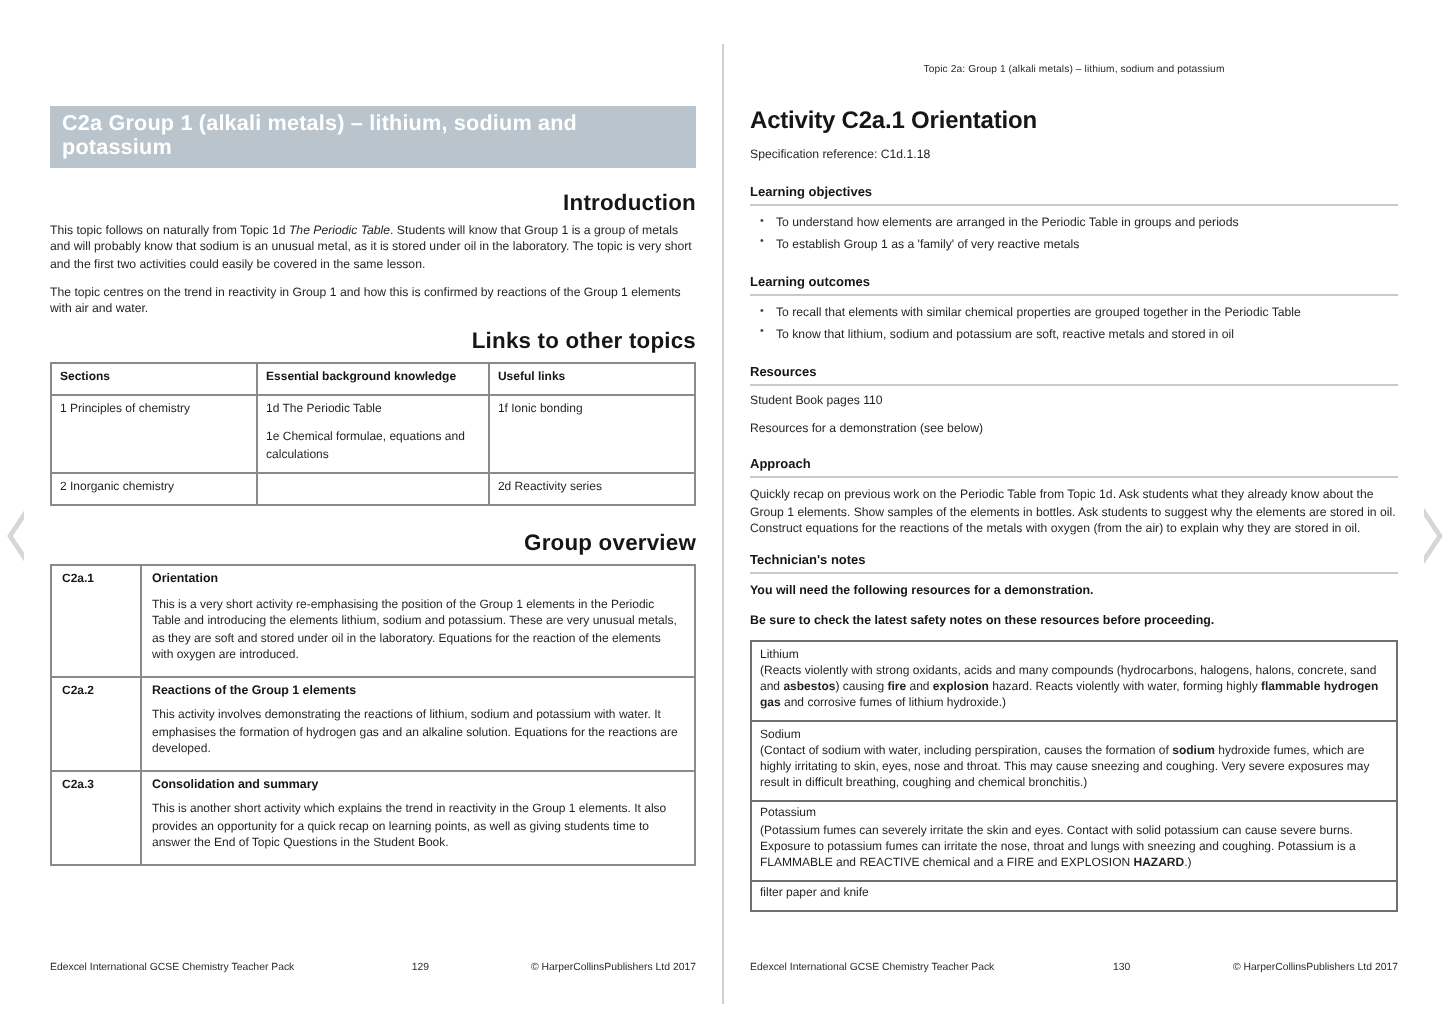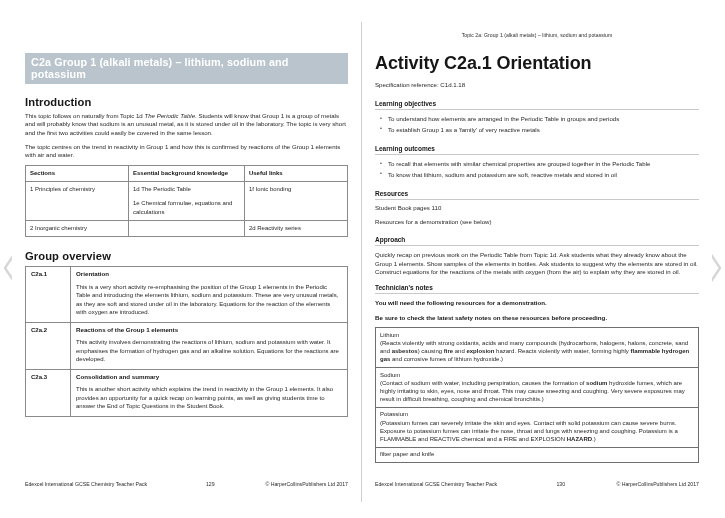--- a/index.html
+++ b/index.html
@@ -68,26 +68,27 @@
     font-size: 10.8px;
     font-weight: bold;
     padding: 3px 6px 4px 6px;
     letter-spacing: .1px;
     margin: 0 0 12px 0;
     line-height: 12px;
   }
   h2.sec {
     font-size: 11.2px;
     font-weight: bold;
-    margin: 0 0 4px 0;
+    margin: 0 0 4px 16px;
     letter-spacing: .1px;
     color: #161616;
+    text-align: right;
   }
   h1.activity {
-    font-size: 18px;
+    font-size: 12px;
     font-weight: bold;
     margin: 0 0 7px 0;
     letter-spacing: -.1px;
     color: #161616;
   }
   p.body {
     font-size: 6.1px;
     line-height: 8.3px;
     margin: 0 0 6px 0;
     text-align: left;
@@ -244,20 +245,21 @@
       <div class="blank-head"></div>
 
       <div class="banner">C2a Group 1 (alkali metals) – lithium, sodium and potassium</div>
 
       <h2 class="sec">Introduction</h2>
 
       <p class="body"><span>This topic follows on naturally from Topic 1d </span><span class="ital">The Periodic Table</span><span>. Students will know that Group 1 is a group of metals and will probably know that sodium is an unusual metal, as it is stored under oil in the laboratory. The topic is very short and the first two activities could easily be covered in the same lesson.</span></p>
 
       <p class="body">The topic centres on the trend in reactivity in Group 1 and how this is confirmed by reactions of the Group 1 elements with air and water.</p>
 
+      <h2 class="sec">Links to other topics</h2>
 
       <table class="doc">
         <thead>
           <tr>
             <th style="width:32%">Sections</th>
             <th style="width:36%">Essential background knowledge</th>
             <th style="width:32%">Useful links</th>
           </tr>
         </thead>
         <tbody>

